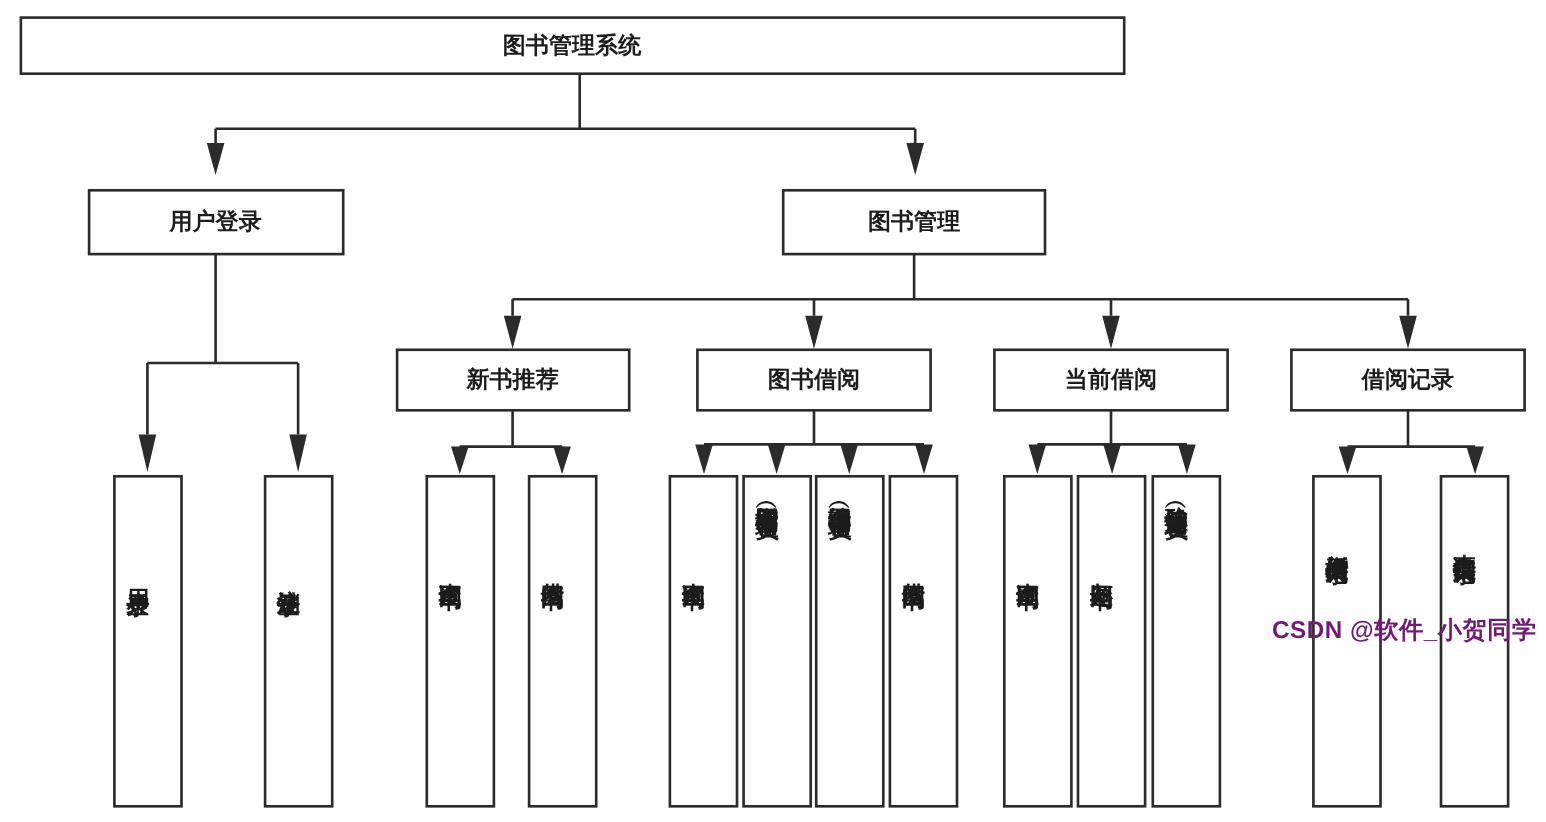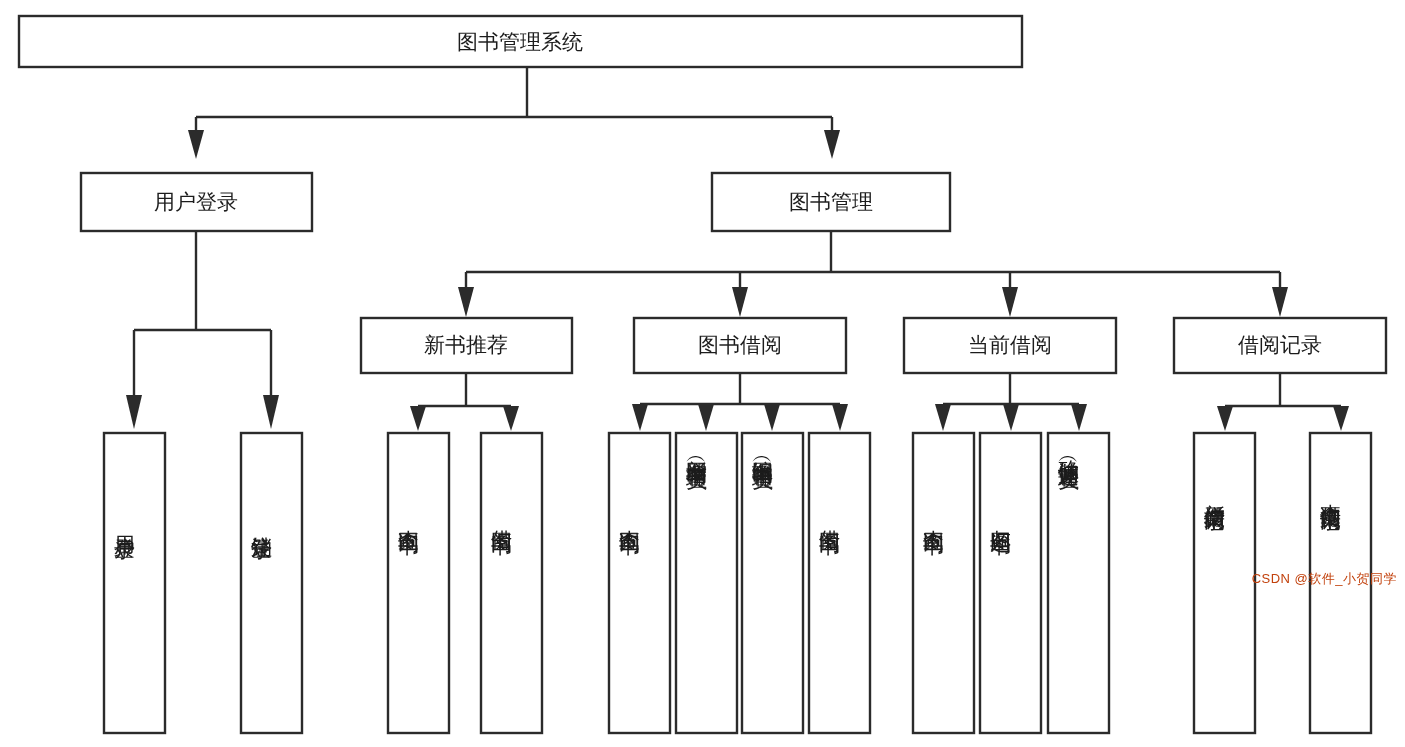--- a/index.html
+++ b/index.html
@@ -11,20 +11,21 @@
     width: 1405px;
     height: 747px;
     font-family: "Liberation Sans", "DejaVu Sans", sans-serif;
     overflow: hidden;
   }
   #diagram-root {
     position: relative;
     width: 1405px;
     height: 592px;
     background: #ffffff;
+    font-weight: bold;
   }
   svg.tree-canvas {
     position: absolute;
     left: 0;
     top: 0;
     width: 1405px;
     height: 747px;
     display: block;
   }
   .node-box {
@@ -59,22 +60,22 @@
     letter-spacing: 1.5px;
     color: #1c1c1c;
     white-space: nowrap;
     pointer-events: none;
   }
   .watermark {
     position: absolute;
     right: 8px;
     bottom: 4px;
     font-family: "Liberation Sans", "DejaVu Sans", sans-serif;
-    font-size: 13px;
-    color: #c2410c;
+    font-size: 22px;
+    color: #701a75;
     letter-spacing: 0.5px;
     white-space: nowrap;
   }
 </style>
 </head>
 <body>
 
 <div id="diagram-root">
 
   <svg class="tree-canvas" viewBox="0 0 1405 747">

